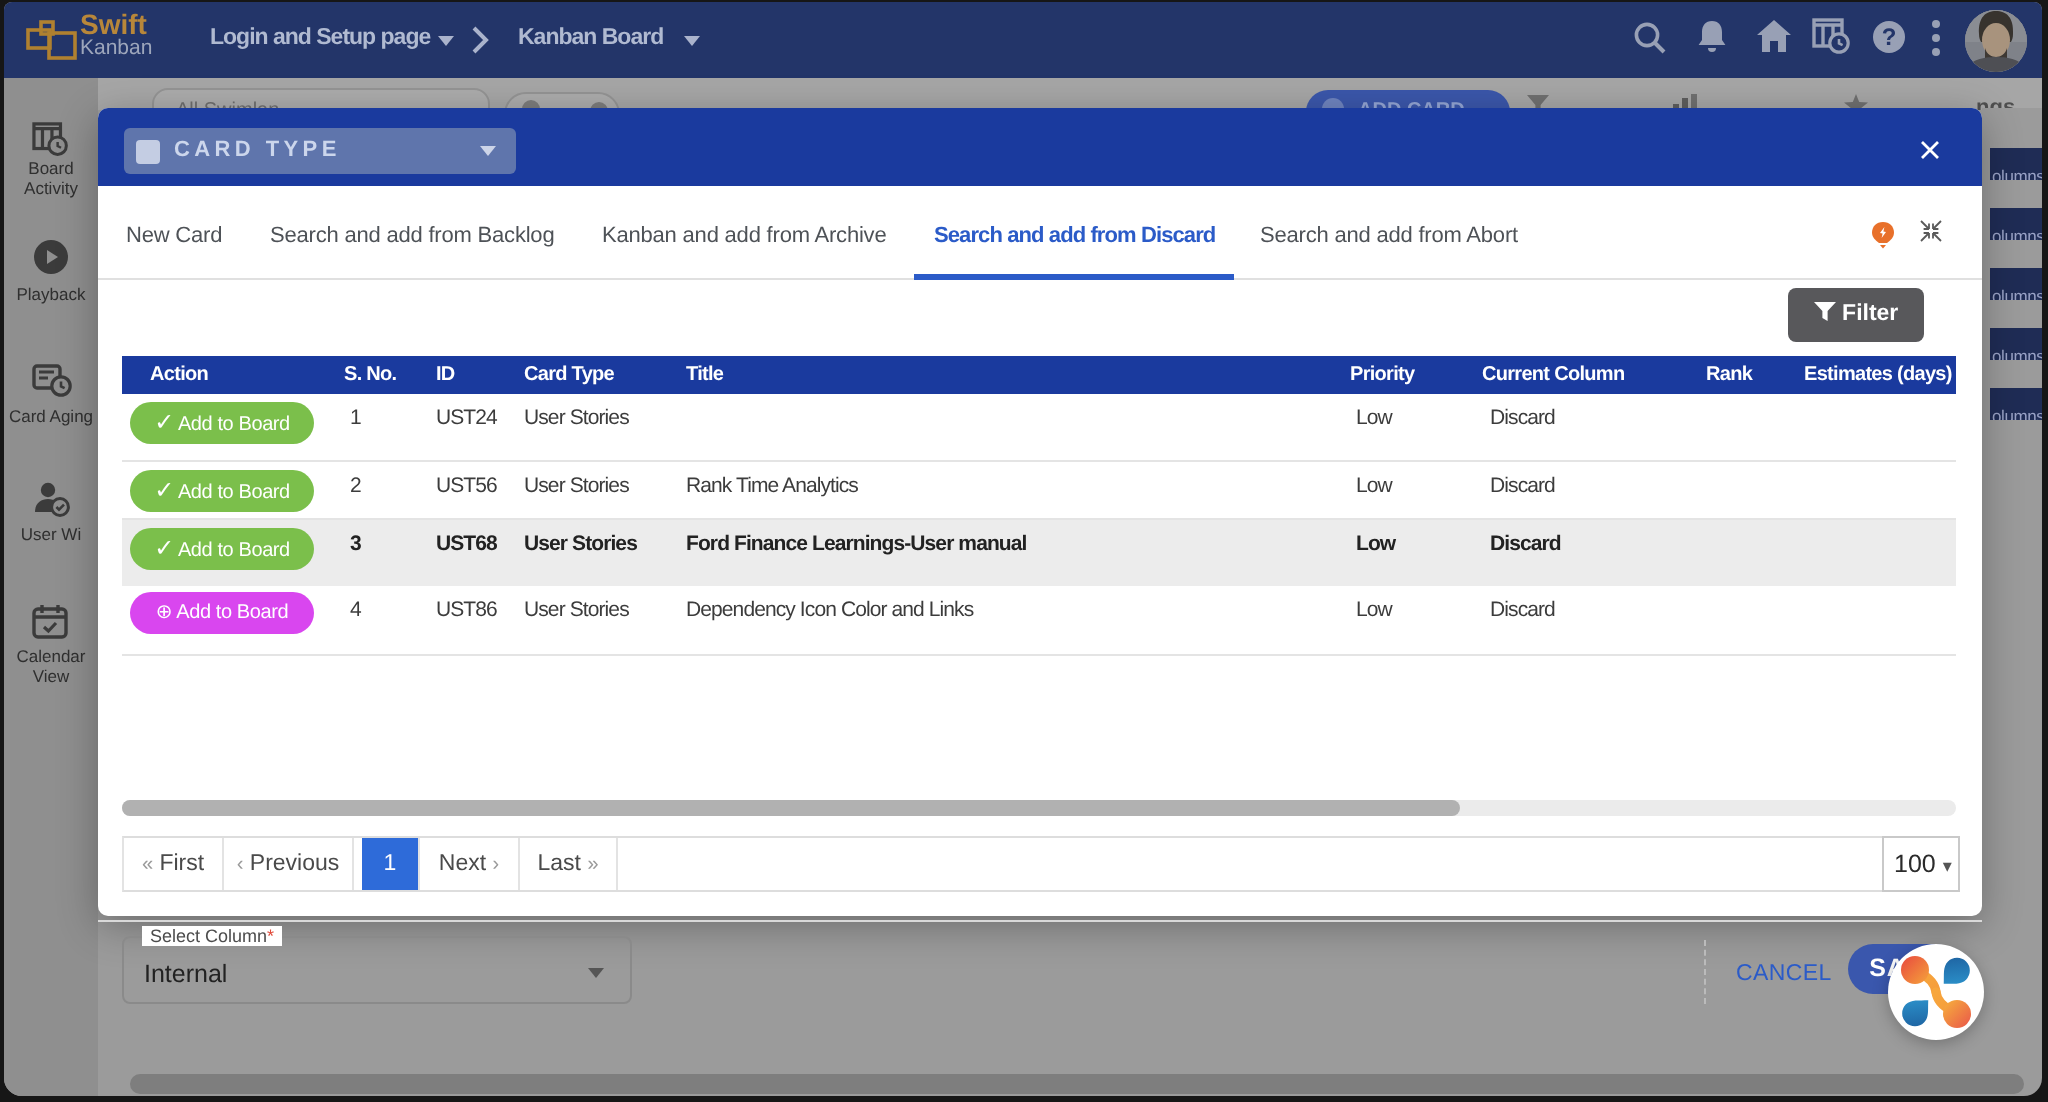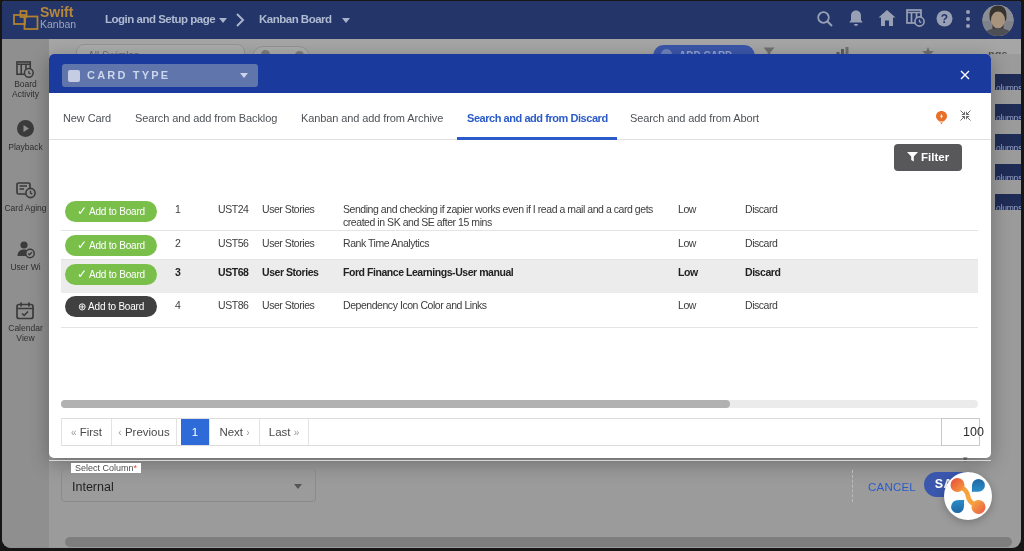--- a/index.html
+++ b/index.html
@@ -21,28 +21,28 @@
 #tabsrow{left:0;top:39px;width:942px;height:47px;border-bottom:1px solid #e0e0e0;}
 #tabline{left:408px;top:83px;width:160px;height:3px;background:#2b5bc8;}
 #fbtn{left:845px;top:90px;width:68px;height:27px;background:#58585b;border-radius:4px;color:#fff;font-size:11.5px;line-height:27px;text-align:center;font-weight:bold;}
 #thead{left:12px;top:124px;width:917px;height:19px;background:#1a3a9e;}
 .th{position:absolute;top:3.5px;color:#fff;font-size:10px;font-weight:bold;letter-spacing:-0.35px;white-space:nowrap;}
 .row{position:absolute;left:12px;width:917px;}
 .td{position:absolute;top:6px;color:#3c3c3c;font-size:10.5px;letter-spacing:-0.45px;line-height:13px;white-space:nowrap;}
 .bold .td{font-weight:bold;color:#222;}
 .abtn{position:absolute;left:4px;top:3.5px;width:92px;height:21px;border-radius:10.5px;color:#fff;font-size:10px;letter-spacing:-0.2px;line-height:21px;text-align:center;}
 .g{background:#7bbf4b;}
-.d{background:#404040;}
+.d{background:#d946ef;}
 #hsb{left:12px;top:346px;width:917px;height:8px;background:#ebebeb;border-radius:4px;}
 #hsbt{left:0px;top:0px;width:669px;height:8px;background:#b1b1b1;border-radius:4px;}
 #pgbar{left:12px;top:363.5px;width:917px;height:28px;border-top:1px solid #ddd;border-bottom:1px solid #ddd;border-left:1px solid #e3e3e3;}
 .pgc{position:absolute;top:0;height:26px;border-right:1px solid #e3e3e3;color:#4a4a4a;font-size:11.5px;line-height:26px;text-align:center;}
 .arr{color:#9a9a9a;font-size:10px;}
 #pg1{position:absolute;top:0;height:26px;background:#2e6bd9;color:#fff;font-size:11.5px;line-height:26px;text-align:center;border-right:1px solid #e3e3e3;}
-#psel{left:892px;top:363.5px;width:39px;height:28px;border:1px solid #c9c9c9;background:#fff;font-size:12.5px;color:#2b2b2b;line-height:26px;text-align:left;padding-left:21px;}
+#psel{left:892px;top:363.5px;width:39px;height:28px;border:1px solid #c9c9c9;background:#fff;font-size:12.5px;color:#2b2b2b;line-height:26px;text-align:left;padding-left:5px;}
 #fdiv{left:0;top:406px;width:942px;height:1px;background:#d9d9d9;}
 #fset{left:12px;top:414px;width:255px;height:34px;border:1px solid #8a8a8a;border-radius:4px;}
 #flab{left:22px;top:408.5px;background:#fff;padding:0 4px;font-size:9px;color:#4c4c4c;}
 #fval{left:23px;top:426px;font-size:12.5px;color:#222;}
 #dashv{left:803px;top:416px;width:1px;height:32px;border-left:1px dashed #bbb;}
 #cancel{left:819px;top:427px;color:#2b5bc8;font-size:11.5px;font-weight:normal;letter-spacing:.2px;}
 #save{left:875px;top:417.5px;width:56px;height:25px;background:#3a57ad;border-radius:12.5px;color:#fff;font-size:12.5px;font-weight:bold;line-height:25px;text-align:center;letter-spacing:.4px;}
 #logo{left:895px;top:418px;width:48px;height:48px;background:#fff;border-radius:50%;box-shadow:0 2px 8px rgba(0,0,0,.25);}
 .rbtn{position:absolute;left:4px;width:26px;height:16px;background:#1f2c55;color:#99a2c6;font-size:8.5px;letter-spacing:-0.2px;line-height:28px;padding-left:1px;overflow:hidden;}
 </style>
@@ -189,26 +189,36 @@
       </svg>
     <div class="tab" style="left:14px;">New Card</div>
     <div class="tab" style="left:86px;">Search and add from Backlog</div>
     <div class="tab" style="left:252px;">Kanban and add from Archive</div>
     <div class="tab tabact" style="left:418px;">Search and add from Discard</div>
     <div class="tab" style="left:581px;">Search and add from Abort</div>
     <div id="tabline" class="abs"></div>
     <div id="fbtn" class="abs"><svg style="vertical-align:-1px;" width="11" height="10" viewBox="0 0 11 10">
           <path d="M0 0 L11 0 L6.8 4.5 L6.8 9.5 L4.2 8 L4.2 4.5 Z" fill="#fff"></path>
         </svg> Filter</div>
+    <div id="thead" class="abs">
+      <div class="th" style="left:14px;">Action</div>
+      <div class="th" style="left:111px;">S. No.</div>
+      <div class="th" style="left:157px;">ID</div>
+      <div class="th" style="left:201px;">Card Type</div>
+      <div class="th" style="left:282px;">Title</div>
+      <div class="th" style="left:614px;">Priority</div>
+      <div class="th" style="left:680px;">Current Column</div>
+      <div class="th" style="left:792px;">Rank</div>
+      <div class="th" style="left:841px;">Estimates (days)</div>
+    </div>
     <div class="row" style="top:143px;height:34px;border-bottom:1px solid #e4e4e4;">
       <div class="abtn g"><span style="font-size:12px;">✓</span> Add to Board</div>
       <div class="td" style="left:114px;">1</div>
       <div class="td" style="left:157px;">UST24</div>
       <div class="td" style="left:201px;">User Stories</div>
-      <div class="td" style="left:282px;">Sending and checking if zapier works even if I read a mail and a card gets<br>created in SK and SE after 15 mins</div>
       <div class="td" style="left:617px;">Low</div>
       <div class="td" style="left:684px;">Discard</div>
     </div>
     <div class="row" style="top:177px;height:29px;border-bottom:1px solid #e4e4e4;">
       <div class="abtn g"><span style="font-size:12px;">✓</span> Add to Board</div>
       <div class="td" style="left:114px;">2</div>
       <div class="td" style="left:157px;">UST56</div>
       <div class="td" style="left:201px;">User Stories</div>
       <div class="td" style="left:282px;">Rank Time Analytics</div>
       <div class="td" style="left:617px;">Low</div>

